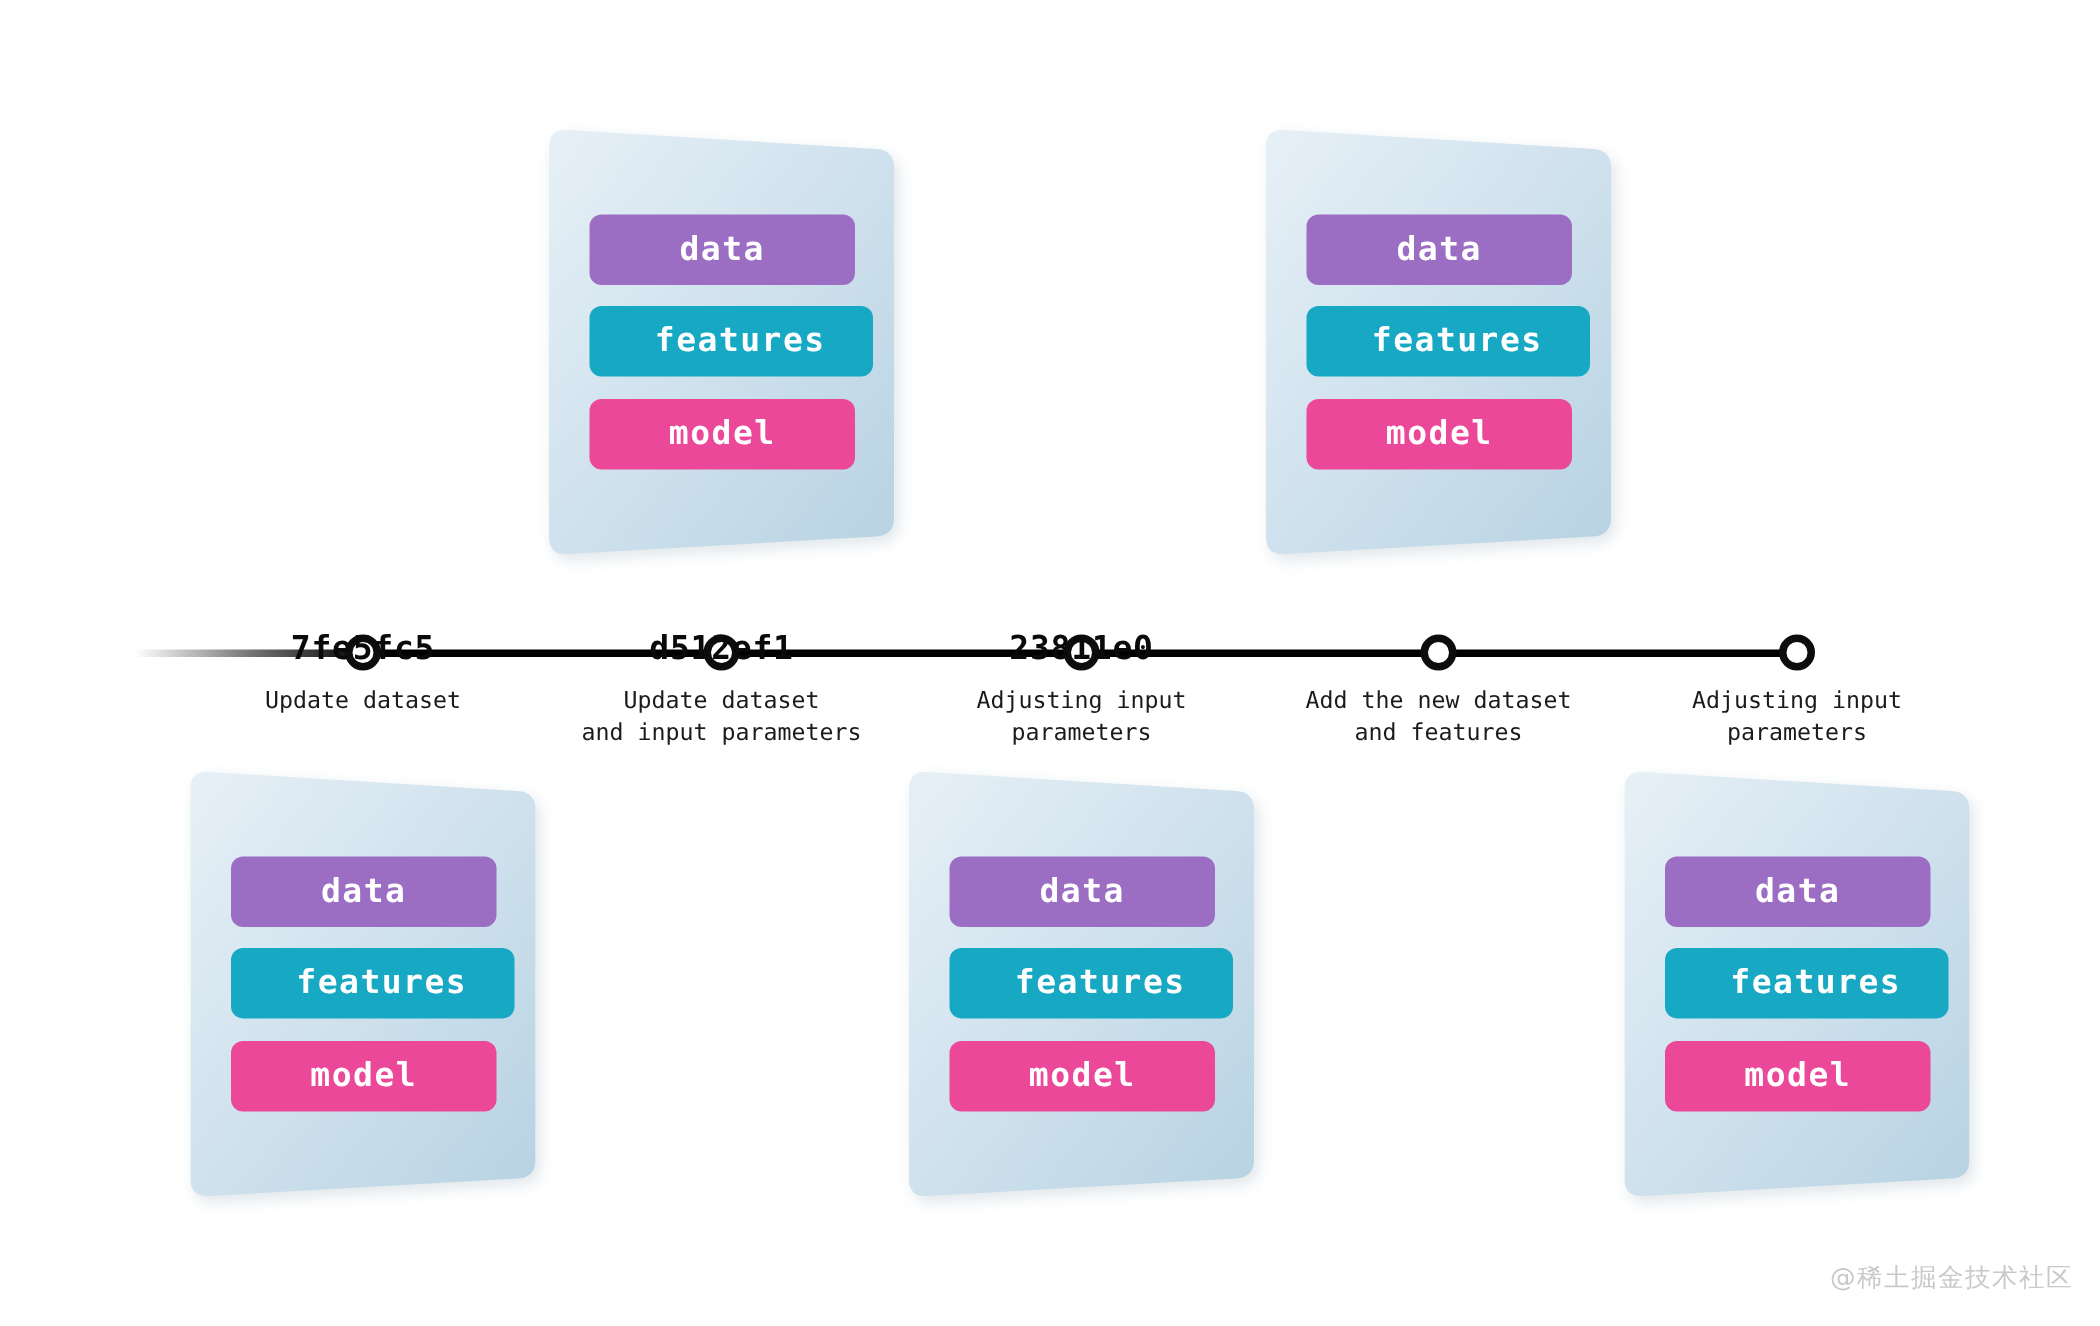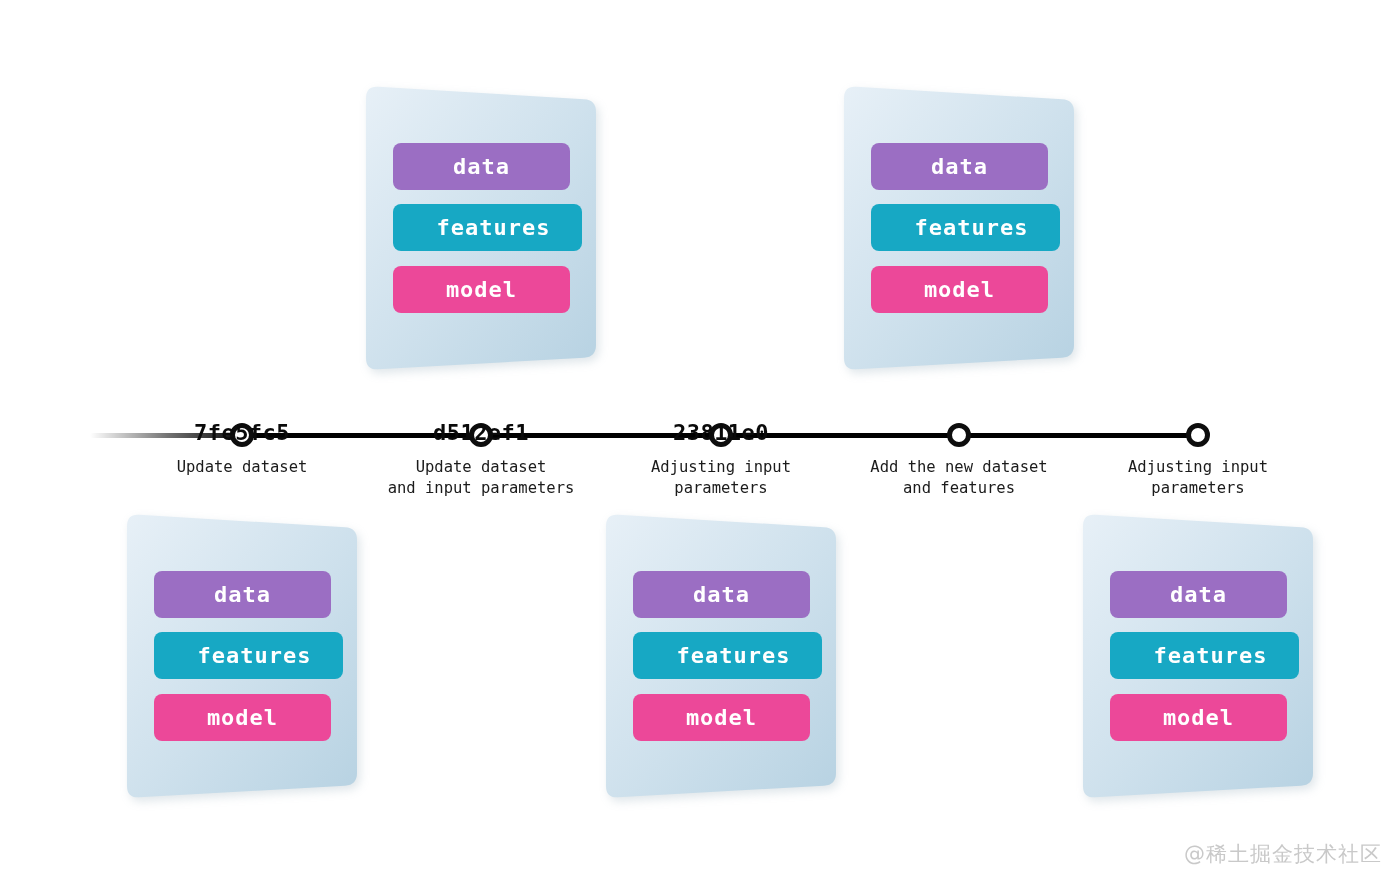--- a/index.html
+++ b/index.html
@@ -73,21 +73,21 @@
     letter-spacing: 1px;
   }
   .pill-data     { top: 57px;  background: #9b6ec3; }
   .pill-features { top: 118px; background: #17a8c4; padding-left: 12px; }
   .pill-model    { top: 180px; background: #ec4899; }
   
   .watermark {
     position: absolute;
     right: 18px; top: 840px;
     font-family: "DejaVu Sans", "Liberation Sans", sans-serif;
-    font-size: 21px;
+    font-size: 17px;
     color: #c9c9c9;
     letter-spacing: 1px;
     margin-left: 28px;
   }
 </style>
 </head>
 <body>
 
 <div class="stage">
 

